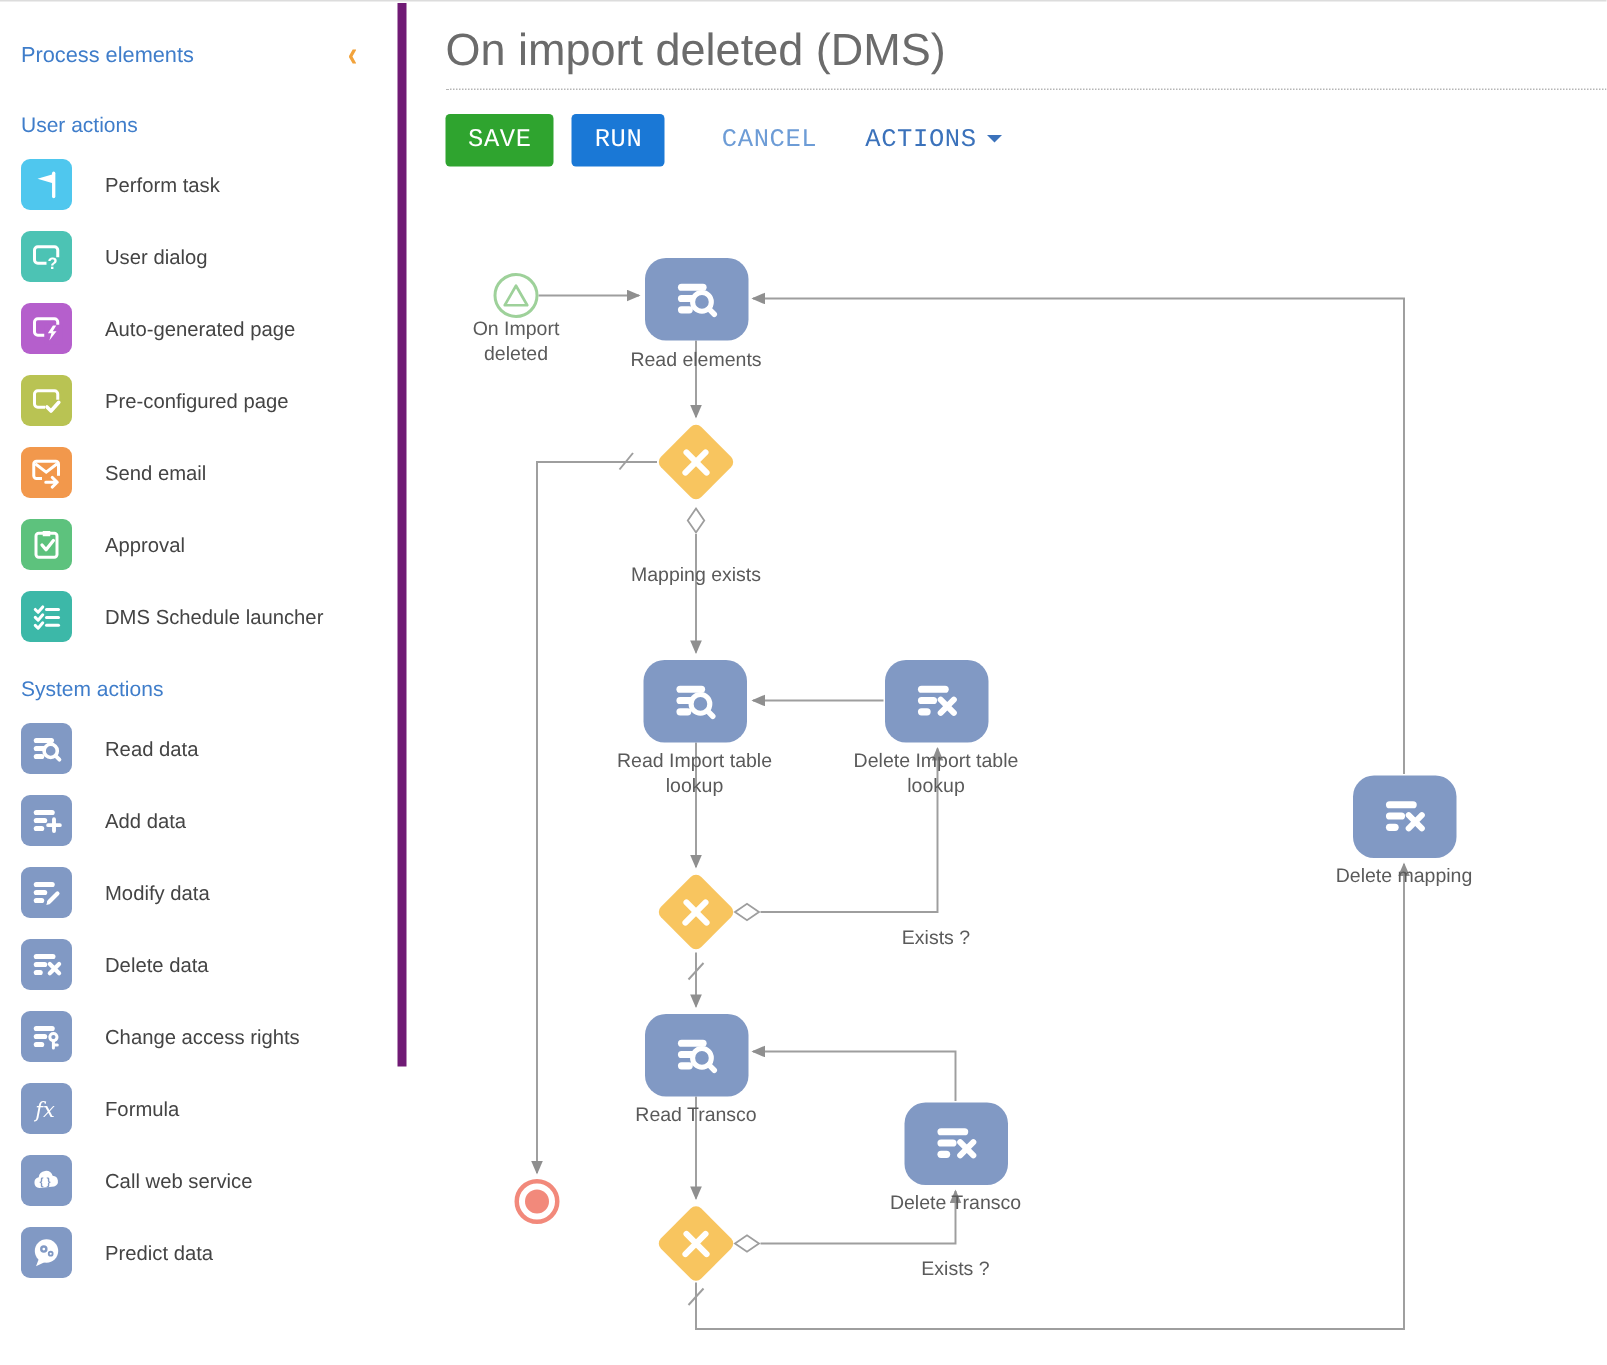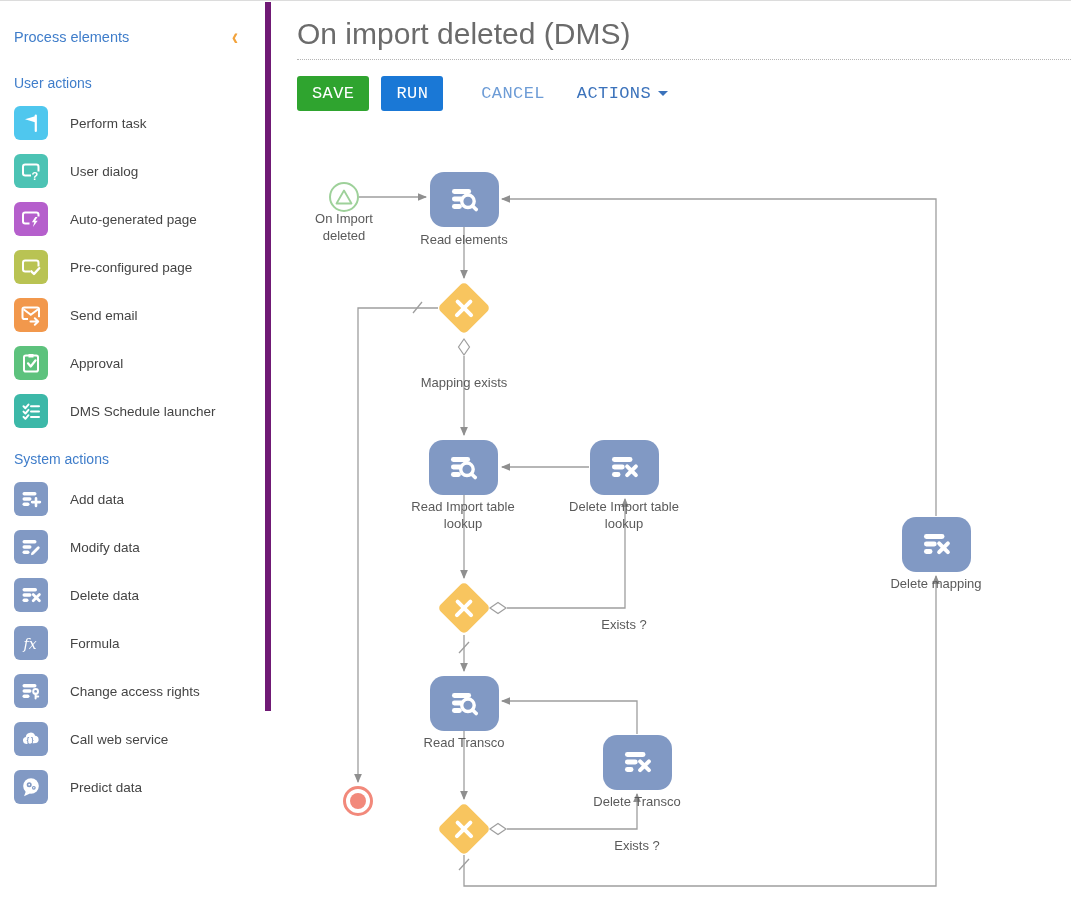--- a/index.html
+++ b/index.html
@@ -168,20 +168,32 @@
             <path d="M4.5 17.9 l1.9 1.9 l3.1 -3.6"></path>
             <line x1="12" y1="17.9" x2="20" y2="17.9"></line>
           </svg>
         </span>
         <span class="side-item-label">DMS Schedule launcher</span>
       </div>
       <div class="section-label second">System actions</div>
       <div class="side-item">
         <span class="side-icon" style="background: rgb(129, 153, 196);">
           <svg viewBox="0 0 24 24">
+            <rect x="3.5" y="5" width="13.5" height="3.4" rx="1.7" fill="#fff"></rect>
+            <rect x="3.5" y="10.3" width="8.5" height="3.4" rx="1.7" fill="#fff"></rect>
+            <rect x="3.5" y="15.6" width="7" height="3.4" rx="1.7" fill="#fff"></rect>
+            <circle cx="14.8" cy="13.6" r="4.4" fill="#8199c4" stroke="#fff" stroke-width="2.4"></circle>
+            <line x1="18.1" y1="16.9" x2="20.6" y2="19.4" stroke="#fff" stroke-width="2.6" stroke-linecap="round"></line>
+          </svg>
+        </span>
+        <span class="side-item-label">Read data</span>
+      </div>
+      <div class="side-item">
+        <span class="side-icon" style="background: rgb(129, 153, 196);">
+          <svg viewBox="0 0 24 24">
             <rect x="3.5" y="5" width="14" height="3.4" rx="1.7" fill="#fff"></rect>
             <rect x="3.5" y="10.3" width="9" height="3.4" rx="1.7" fill="#fff"></rect>
             <rect x="3.5" y="15.6" width="7" height="3.4" rx="1.7" fill="#fff"></rect>
             <path d="M17 11.2 V19 M13.1 15.1 H20.9" stroke="#fff" stroke-width="2.6" stroke-linecap="round"></path>
           </svg>
         </span>
         <span class="side-item-label">Add data</span>
       </div>
       <div class="side-item">
         <span class="side-icon" style="background: rgb(129, 153, 196);">
@@ -202,36 +214,36 @@
             <rect x="3.5" y="10.3" width="9" height="3.4" rx="1.7" fill="#fff"></rect>
             <rect x="3.5" y="15.6" width="6" height="3.4" rx="1.7" fill="#fff"></rect>
             <path d="M14.2 11.6 L20.4 17.8 M20.4 11.6 L14.2 17.8" stroke="#fff" stroke-width="2.8" stroke-linecap="round"></path>
           </svg>
         </span>
         <span class="side-item-label">Delete data</span>
       </div>
       <div class="side-item">
         <span class="side-icon" style="background: rgb(129, 153, 196);">
           <svg viewBox="0 0 24 24">
-            <text x="4.5" y="17.5" font-size="14" font-style="italic" fill="#fff" font-family="DejaVu Serif, serif">fx</text>
-          </svg>
-        </span>
-        <span class="side-item-label">Formula</span>
-      </div>
-      <div class="side-item">
-        <span class="side-icon" style="background: rgb(129, 153, 196);">
-          <svg viewBox="0 0 24 24">
             <rect x="3.5" y="5" width="14" height="3.4" rx="1.7" fill="#fff"></rect>
             <rect x="3.5" y="10.3" width="9" height="3.4" rx="1.7" fill="#fff"></rect>
             <rect x="3.5" y="15.6" width="7" height="3.4" rx="1.7" fill="#fff"></rect>
             <circle cx="16.6" cy="12.4" r="2.4" stroke="#fff" stroke-width="2" fill="none"></circle>
             <path d="M16.6 14.8 V19.6 M16.6 17.6 H19.2" stroke="#fff" stroke-width="2" stroke-linecap="round"></path>
           </svg>
         </span>
         <span class="side-item-label">Change access rights</span>
+      </div>
+      <div class="side-item">
+        <span class="side-icon" style="background: rgb(129, 153, 196);">
+          <svg viewBox="0 0 24 24">
+            <text x="4.5" y="17.5" font-size="14" font-style="italic" fill="#fff" font-family="DejaVu Serif, serif">fx</text>
+          </svg>
+        </span>
+        <span class="side-item-label">Formula</span>
       </div>
       <div class="side-item">
         <span class="side-icon" style="background: rgb(129, 153, 196);">
           <svg viewBox="0 0 24 24">
             <path d="M7.2 17 a3.6 3.6 0 0 1 -0.4 -7.1 a4.8 4.8 0 0 1 9.3 -1.1 a3.7 3.7 0 0 1 1 7.2 z" fill="#fff"></path>
             <text x="7.4" y="14.9" font-size="7" font-weight="bold" fill="#8199c4" font-family="Liberation Sans, sans-serif">{ }</text>
           </svg>
         </span>
         <span class="side-item-label">Call web service</span>
       </div>

